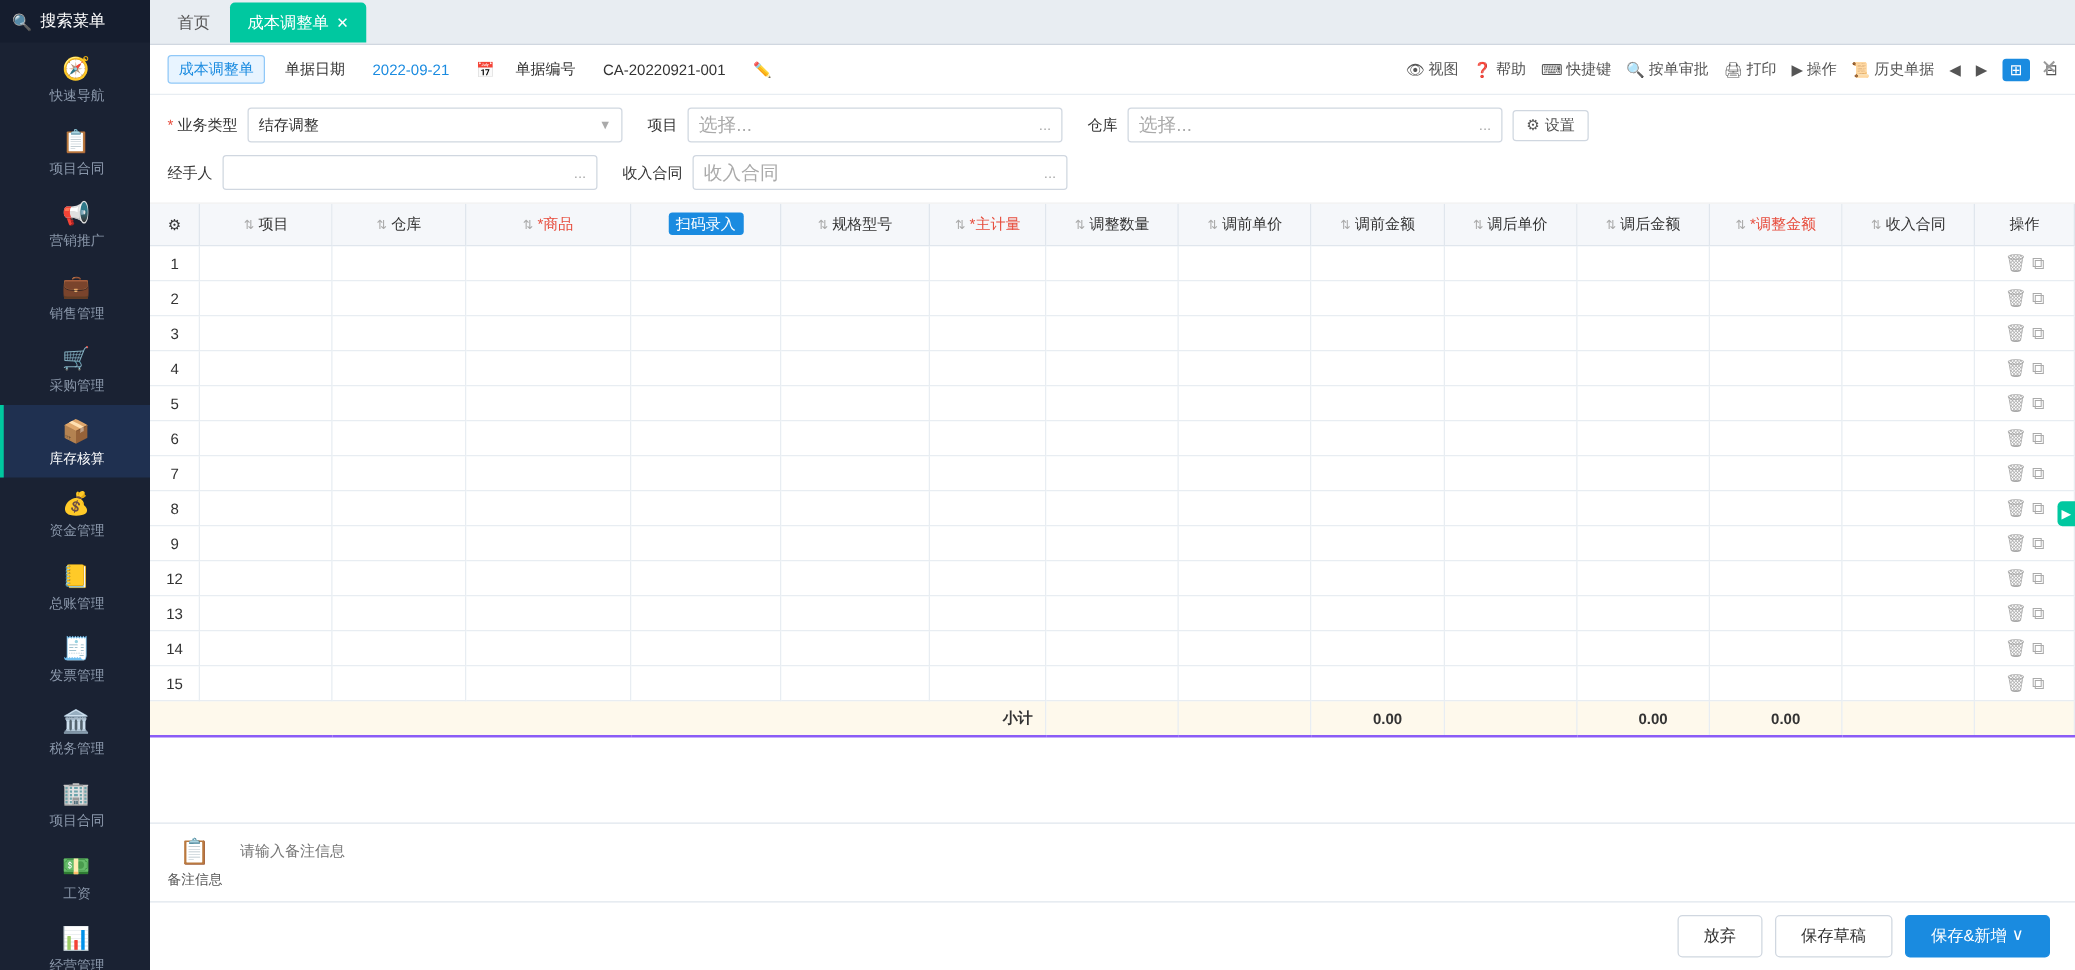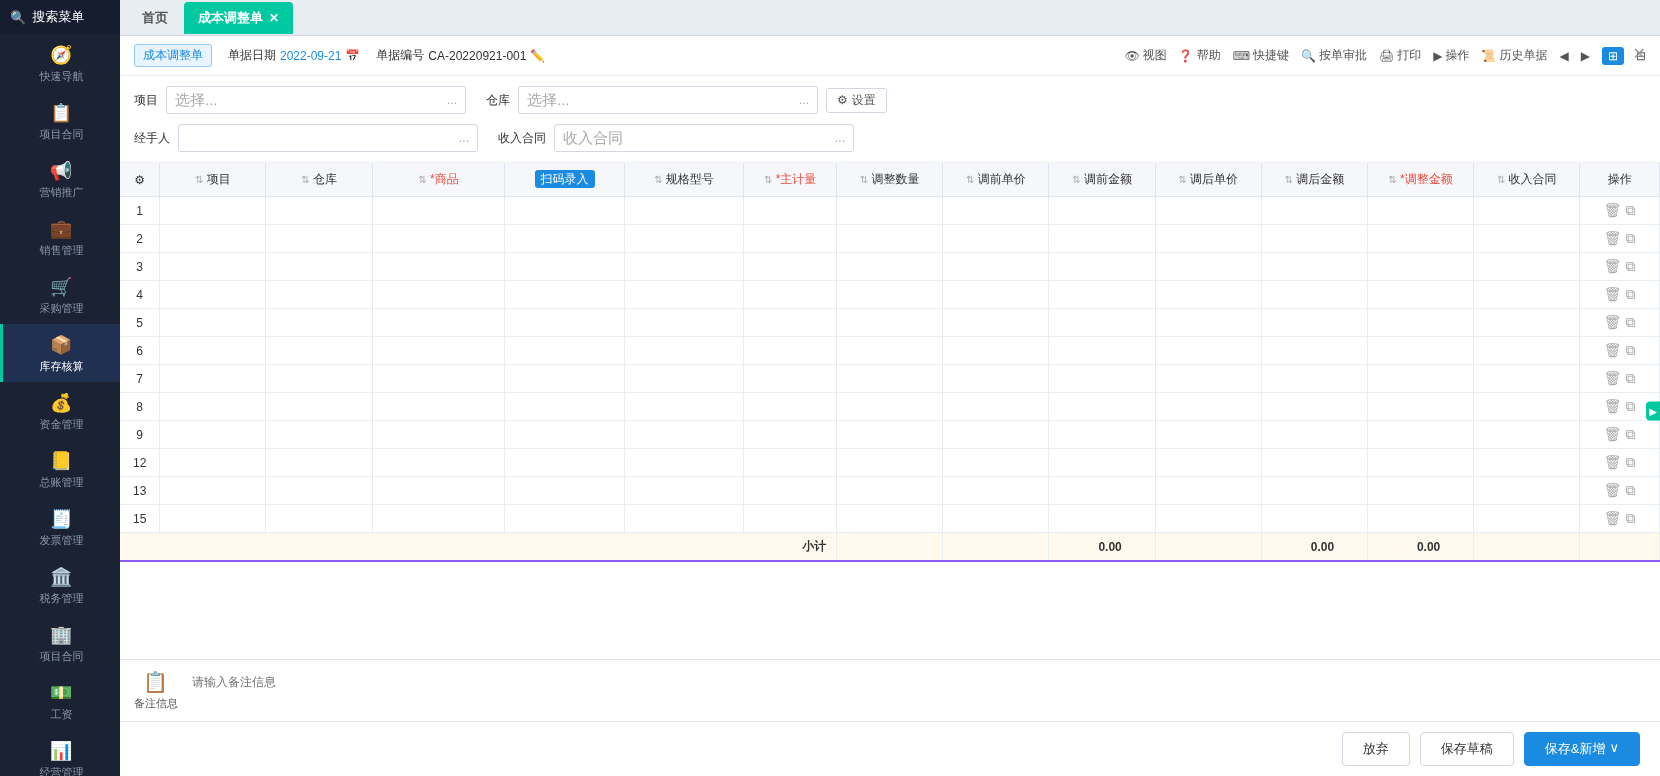--- a/index.html
+++ b/index.html
@@ -49,21 +49,20 @@
 
     
     .tab-bar {
       display: flex;
       align-items: center;
       background: #e8edf2;
       border-bottom: 1px solid #d0d7e0;
       padding: 0 8px;
       height: 36px;
       gap: 2px;
-      font-weight: bold;
     }
     .tab {
       display: flex;
       align-items: center;
       padding: 6px 14px;
       border-radius: 4px 4px 0 0;
       cursor: pointer;
       font-size: 13px;
       gap: 6px;
       background: transparent;
@@ -98,21 +97,21 @@
       flex-shrink: 0;
     }
     .doc-title-badge {
       background: #e8f4ff;
       border: 1px solid #90c8f8;
       color: #1a8be0;
       padding: 2px 8px;
       border-radius: 3px;
       font-size: 12px;
     }
-    .doc-meta { display: flex; align-items: center; gap: 4px; color: #333; font-size: 12px; }
+    .doc-meta { display: flex; align-items: center; gap: 22px; color: #333; font-size: 12px; }
     .doc-actions {
       margin-left: auto;
       display: flex;
       align-items: center;
       gap: 12px;
       font-size: 12px;
       color: #555;
     }
     .doc-action-btn {
       display: flex;
@@ -481,20 +480,27 @@
         </div>
         <div class="doc-action-btn">
           <span>⊟</span>
         </div>
       </div>
       <span class="close-btn">✕</span>
     </div>
 
     <div class="form-section">
       <div class="form-row">
+        <div class="form-field">
+          <span class="field-label required">业务类型</span>
+          <div class="field-input wide">
+            <span class="value">结存调整</span>
+            <span class="field-select-arrow">▼</span>
+          </div>
+        </div>
         <div class="form-field">
           <span class="field-label">项目</span>
           <div class="field-input wide">
             <span class="placeholder">选择...</span>
             <span class="dots">...</span>
           </div>
         </div>
         <div class="form-field">
           <span class="field-label">仓库</span>
           <div class="field-input wide">
@@ -782,20 +788,42 @@
       <td></td>
       <td></td>
       <td>
         <div class="action-col">
           <span class="action-icon">🗑</span>
           <span class="action-icon">⧉</span>
         </div>
       </td>
     </tr>
             <tr>
+      <td class="row-num">14</td>
+      <td></td>
+      <td></td>
+      <td></td>
+      <td></td>
+      <td></td>
+      <td></td>
+      <td></td>
+      <td></td>
+      <td></td>
+      <td></td>
+      <td></td>
+      <td></td>
+      <td></td>
+      <td>
+        <div class="action-col">
+          <span class="action-icon">🗑</span>
+          <span class="action-icon">⧉</span>
+        </div>
+      </td>
+    </tr>
+            <tr>
       <td class="row-num">15</td>
       <td></td>
       <td></td>
       <td></td>
       <td></td>
       <td></td>
       <td></td>
       <td></td>
       <td></td>
       <td></td>

